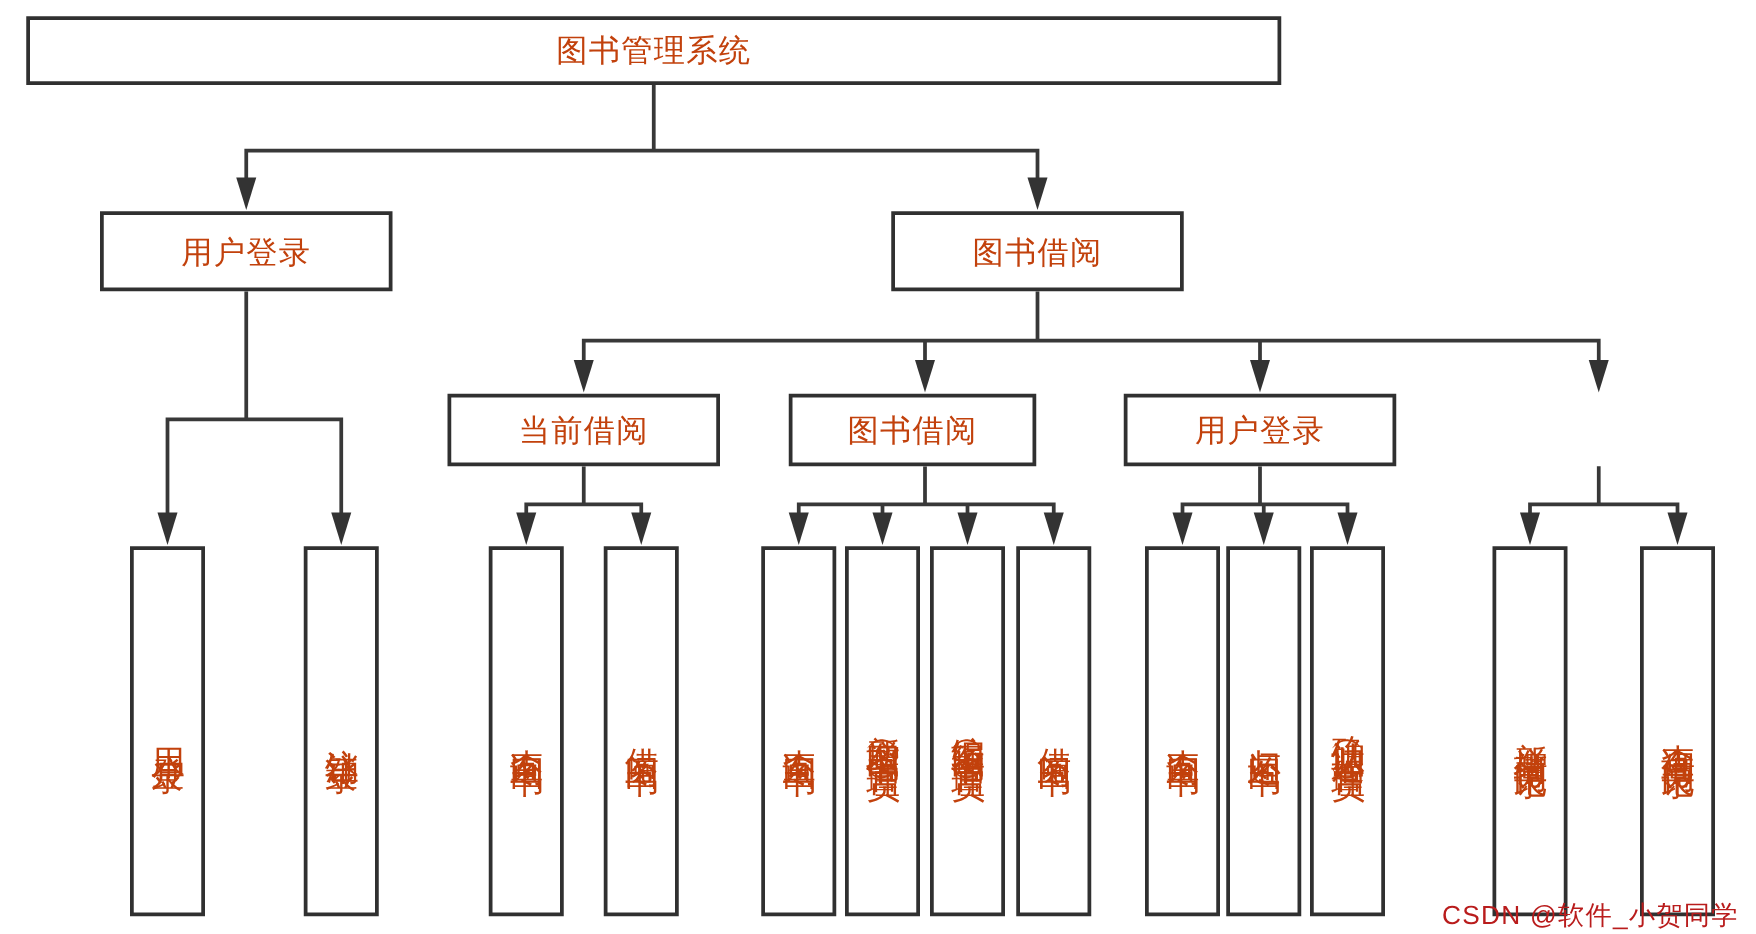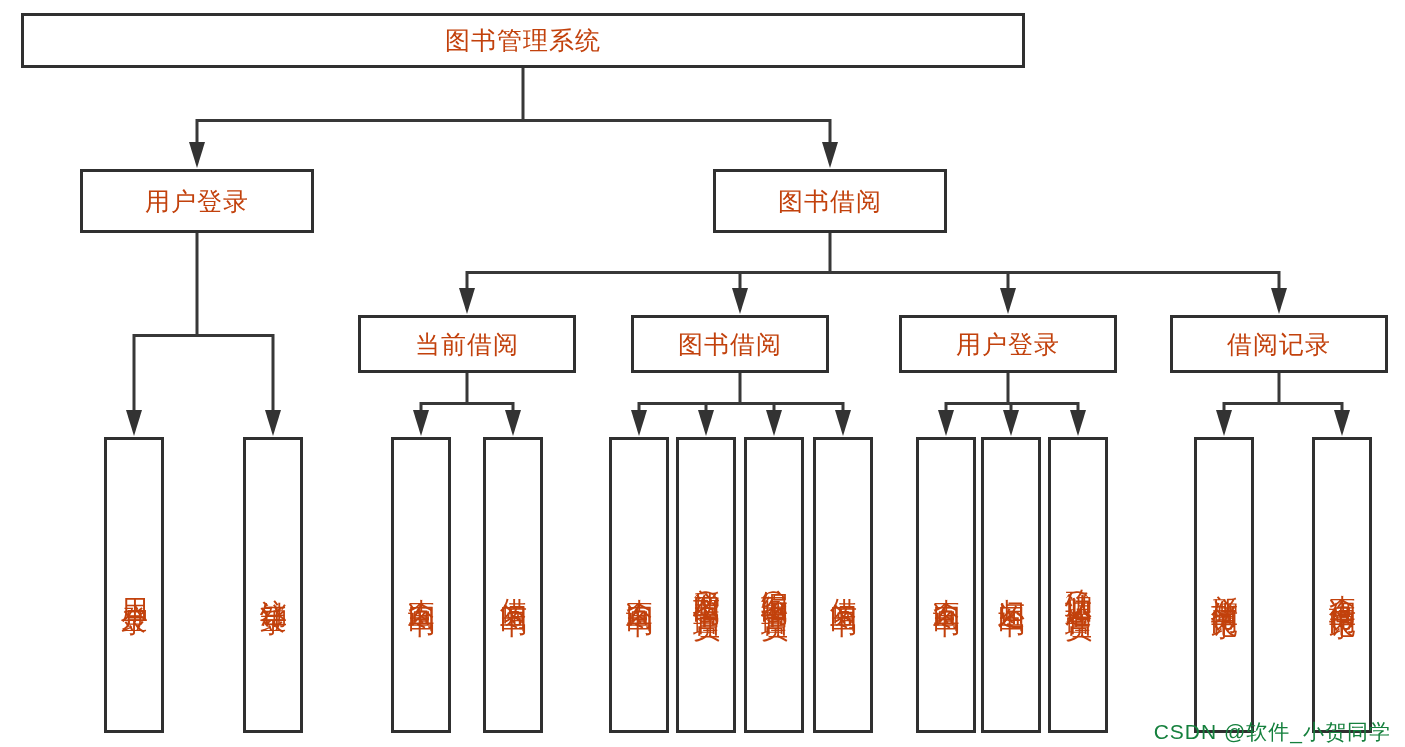--- a/index.html
+++ b/index.html
@@ -45,21 +45,21 @@
     font-size: 27px;
     letter-spacing: 4px;
     line-height: 1;
     padding: 6px 0;
   }
   .watermark {
     position: absolute;
     right: 14px;
     bottom: 1px;
     font-size: 21px;
-    color: #15803d;
+    color: #b91c1c;
     letter-spacing: 1px;
     white-space: nowrap;
     z-index: 3;
   }
 </style>
 </head>
 <body>
 
 <div class="stage">
 
@@ -104,21 +104,20 @@
   </svg>
 
   <div class="node hnode" style="left:21px;top:13px;width:1004px;height:55px">图书管理系统</div>
 
   <div class="node hnode" style="left:80px;top:169px;width:234px;height:64px">用户登录</div>
   <div class="node hnode" style="left:713px;top:169px;width:234px;height:64px">图书借阅</div>
 
   <div class="node hnode" style="left:358px;top:315px;width:218px;height:58px">当前借阅</div>
   <div class="node hnode" style="left:631px;top:315px;width:198px;height:58px">图书借阅</div>
   <div class="node hnode" style="left:899px;top:315px;width:218px;height:58px">用户登录</div>
-  <div class="node hnode" style="left:1170px;top:315px;width:218px;height:58px">借阅记录</div>
 
   <div class="node vnode" style="left:104px;top:437px;width:60px;height:296px">用户登录</div>
   <div class="node vnode" style="left:243px;top:437px;width:60px;height:296px">注销登录</div>
 
   <div class="node vnode" style="left:391px;top:437px;width:60px;height:296px">查询图书</div>
   <div class="node vnode" style="left:483px;top:437px;width:60px;height:296px">借阅图书</div>
 
   <div class="node vnode" style="left:609px;top:437px;width:60px;height:296px">查询图书</div>
   <div class="node vnode" style="left:676px;top:437px;width:60px;height:296px">新增图书（管理员）</div>
   <div class="node vnode" style="left:744px;top:437px;width:60px;height:296px">编辑图书（管理员）</div>

